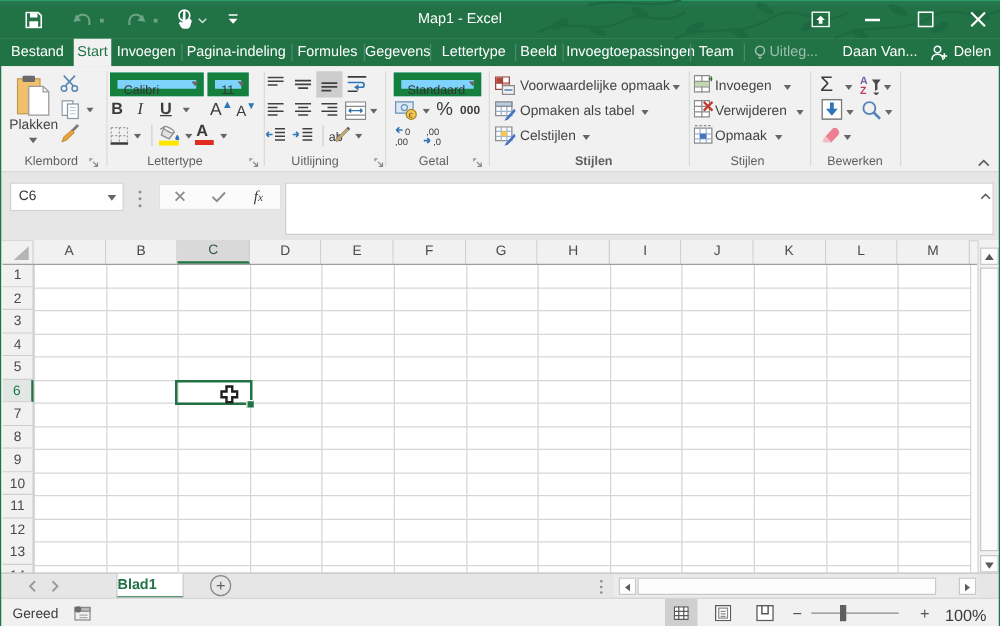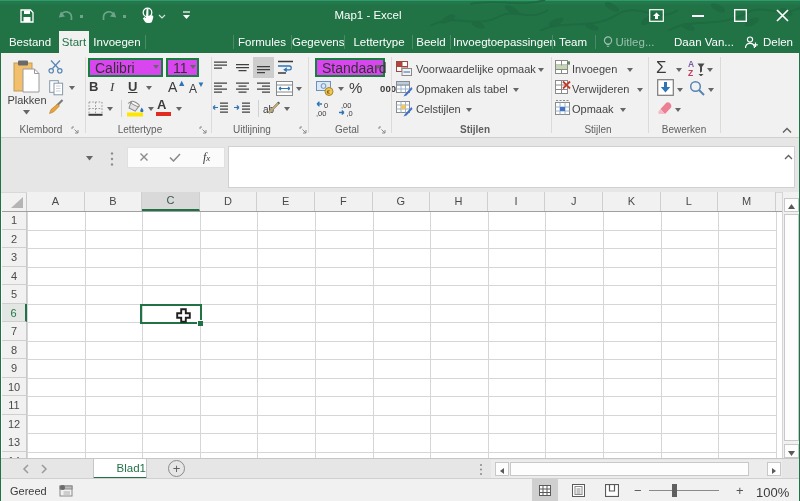--- a/index.html
+++ b/index.html
@@ -15,21 +15,21 @@
   #tabrow { left:0; top:31px; width:800px; height:22px; background:#217346; }
   .tab { position:absolute; top:0; height:22px; line-height:22px; color:#fff; font-size:11.5px; text-align:center; }
   .tabsep { position:absolute; top:4px; height:14px; width:1px; background:#4a8a68; }
   #tab-start { background:#f1f1f1; color:#217346; }
 
   
   #ribbon { left:0; top:53px; width:800px; height:85px; background:#f1f1f1; border-bottom:1px solid #d2d0ce; }
   .gsep { position:absolute; top:4px; height:76px; width:1px; background:#dcdbda; }
   .glabel { position:absolute; top:71px; height:13px; font-size:10px; color:#5f5f5f; text-align:center; }
   .rbtxt { font-size:11px; color:#444; }
-  .combo { position:absolute; background:#d946ef; border:2px solid #15803d; font-size:14px; color:#333; }
+  .combo { position:absolute; background:#7dd3fc; border:6px solid #15803d; font-size:10px; color:#333; }
 
   
   #fbar { left:0; top:138px; width:800px; height:54px; background:#e6e6e6; }
   #namebox { left:8px; top:8px; width:91px; height:23px; background:#fff; border:1px solid #d0d0d0; font-size:11px; color:#333; line-height:20px; padding-left:6px; }
   #fxinput { left:228px; top:8px; width:567px; height:42px; background:#fff; border:1px solid #d0d0d0; }
 
   
   #sheet { left:1px; top:192px; width:780px; height:266px; background:#fff; }
   .colhead { position:absolute; top:0; height:19px; border-right:1px solid #cfcfcf; font-size:11px; color:#4a4a4a; text-align:center; line-height:19px; background:#f1f1f1; }
   .rowhead { position:absolute; left:0; width:27px; border-bottom:1px solid #cfcfcf; font-size:11px; color:#4a4a4a; text-align:center; background:#f1f1f1; }
@@ -116,20 +116,21 @@
       <path d="M1 1 L12 12 M12 1 L1 12" stroke="#fff" stroke-width="1.7"></path>
     </svg>
   </div>
   <div class="abs" id="titletext">Map1 - Excel</div>
 
   <div class="abs" id="tabrow">
     <div class="tab" style="left:8px;  width:44px;">Bestand</div>
     <div class="tab" id="tab-start" style="left:59px; width:30px;">Start</div>
     <div class="tab" style="left:92px; width:50px;">Invoegen</div>
     <div class="tabsep" style="left:145px;"></div>
+    <div class="tab" style="left:148px; width:82px;">Pagina-indeling</div>
     <div class="tabsep" style="left:233px;"></div>
     <div class="tab" style="left:236px; width:52px;">Formules</div>
     <div class="tabsep" style="left:291px;"></div>
     <div class="tab" style="left:292px; width:52px;">Gegevens</div>
     <div class="tabsep" style="left:344px;"></div>
     <div class="tab" style="left:348px; width:62px;">Lettertype</div>
     <div class="tabsep" style="left:412px;"></div>
     <div class="tab" style="left:415px; width:32px;">Beeld</div>
     <div class="tabsep" style="left:450px;"></div>
     <div class="tab" style="left:453px; width:100px;">Invoegtoepassingen</div>
@@ -292,21 +293,21 @@
     <svg class="abs" style="left:316px; top:27px;" width="19" height="17" viewBox="0 0 19 17">
       <rect x="0.5" y="1.5" width="14" height="9" fill="#dce8f4" stroke="#6a92bc"></rect>
       <circle cx="7.5" cy="6" r="2.4" fill="none" stroke="#6a92bc"></circle>
       <circle cx="13" cy="11.5" r="4" fill="#f0c655" stroke="#ab8425"></circle>
       <text x="10.8" y="14.2" font-size="6" fill="#6e5208" font-family="Liberation Sans">€</text>
     </svg>
     <svg class="abs" style="left:338px; top:34px;" width="6" height="4">
       <path d="M0 0 H6 L3 4 Z" fill="#666"></path>
     </svg>
     <div class="abs" style="left:349px; top:26px; font-size:15px; color:#3b3b3b;">%</div>
-    <div class="abs" style="left:368px; top:30px; font-size:9.5px; font-weight:bold; color:#3b3b3b; letter-spacing:0.1px;margin-left:12px;">000</div>
+    <div class="abs" style="left:368px; top:30px; font-size:9.5px; font-weight:bold; color:#3b3b3b; letter-spacing:0.1px;">000</div>
     <svg class="abs" style="left:315px; top:47px;" width="17" height="17" viewBox="0 0 17 17">
       <path d="M7 4 H2 M2 4 L4.5 1.8 M2 4 L4.5 6.2" stroke="#2e75b6" stroke-width="1.3" fill="none"></path>
       <text x="9" y="8" font-size="7.5" fill="#3b3b3b" font-family="Liberation Sans">0</text>
       <text x="1" y="16" font-size="7.5" fill="#3b3b3b" font-family="Liberation Sans">,00</text>
     </svg>
     <svg class="abs" style="left:338px; top:47px;" width="18" height="17" viewBox="0 0 18 17">
       <text x="3" y="8" font-size="7.5" fill="#3b3b3b" font-family="Liberation Sans">,00</text>
       <path d="M1 12.5 H6 M6 12.5 L3.8 10.5 M6 12.5 L3.8 14.5" stroke="#2e75b6" stroke-width="1.3" fill="none"></path>
       <text x="8.5" y="16" font-size="7.5" fill="#3b3b3b" font-family="Liberation Sans">,0</text>
     </svg>
@@ -425,20 +426,21 @@
     <div class="glabel" style="left:12px; width:58px;">Klembord</div>
     <div class="glabel" style="left:95px; width:90px;">Lettertype</div>
     <div class="glabel" style="left:212px; width:80px;">Uitlijning</div>
     <div class="glabel" style="left:315px; width:64px;">Getal</div>
     <div class="glabel" style="left:430px; width:90px;font-weight:bold;">Stijlen</div>
     <div class="glabel" style="left:565px; width:66px;">Stijlen</div>
     <div class="glabel" style="left:658px; width:52px;">Bewerken</div>
   </div>
 
   <div class="abs" id="fbar">
+    <div class="abs" id="namebox">C6</div>
     <svg class="abs" style="left:86px; top:18px;" width="7" height="4.5">
       <path d="M0 0 H7 L3.5 4.5 Z" fill="#666"></path>
     </svg>
     <svg class="abs" style="left:110px; top:13px;" width="4" height="16">
       <circle cx="2" cy="2.5" r="1.2" fill="#8f8f8f"></circle>
       <circle cx="2" cy="8" r="1.2" fill="#8f8f8f"></circle>
       <circle cx="2" cy="13.5" r="1.2" fill="#8f8f8f"></circle>
     </svg>
     <div class="abs" style="left:127px; top:9px; width:98px; height:21px; background:#fbfbfb; border:1px solid #e0e0e0;"></div>
     <svg class="abs" style="left:139px; top:14px;" width="10" height="10">
@@ -534,21 +536,21 @@
       </svg>
     </div>
   </div>
   <div class="abs" id="sheettabs">
     <svg class="abs" style="left:20px; top:5px;" width="10" height="10">
       <path d="M7 1 L3 5 L7 9" stroke="#9a9a9a" stroke-width="1.5" fill="none"></path>
     </svg>
     <svg class="abs" style="left:38px; top:5px;" width="10" height="10">
       <path d="M3 1 L7 5 L3 9" stroke="#9a9a9a" stroke-width="1.5" fill="none"></path>
     </svg>
-    <div class="abs" style="left:92px; top:0; width:54px; height:20px; background:#fff; border-bottom:2.5px solid #217346; border-left:1px solid #c6c6c6; border-right:1px solid #c6c6c6; color:#217346; font-weight:normal; font-size:11.5px; text-align:right; line-height:18px;">Blad1</div>
+    <div class="abs" style="left:92px; top:0; width:54px; height:20px; background:#fff; border-bottom:2.5px solid #217346; border-left:1px solid #c6c6c6; border-right:1px solid #c6c6c6; color:#217346; font-weight:bold; font-size:11.5px; text-align:left; line-height:18px;">Blad1</div>
     <div class="abs" style="left:167px; top:1px; width:17px; height:17px; border:1px solid #8a8a8a; border-radius:50%; color:#5f5f5f; font-size:13px; text-align:center; line-height:15px;">+</div>
 
     <svg class="abs" style="left:478px; top:4px;" width="4" height="13">
       <circle cx="2" cy="2" r="1" fill="#8a8a8a"></circle>
       <circle cx="2" cy="6.5" r="1" fill="#8a8a8a"></circle>
       <circle cx="2" cy="11" r="1" fill="#8a8a8a"></circle>
     </svg>
 
     <div class="abs" style="left:490px; top:1px; width:291px; height:18px; background:#ececec;"></div>
     <div class="abs" style="left:494px; top:3px; width:14px; height:14px; background:#fdfdfd; border:1px solid #c8c8c8;">

